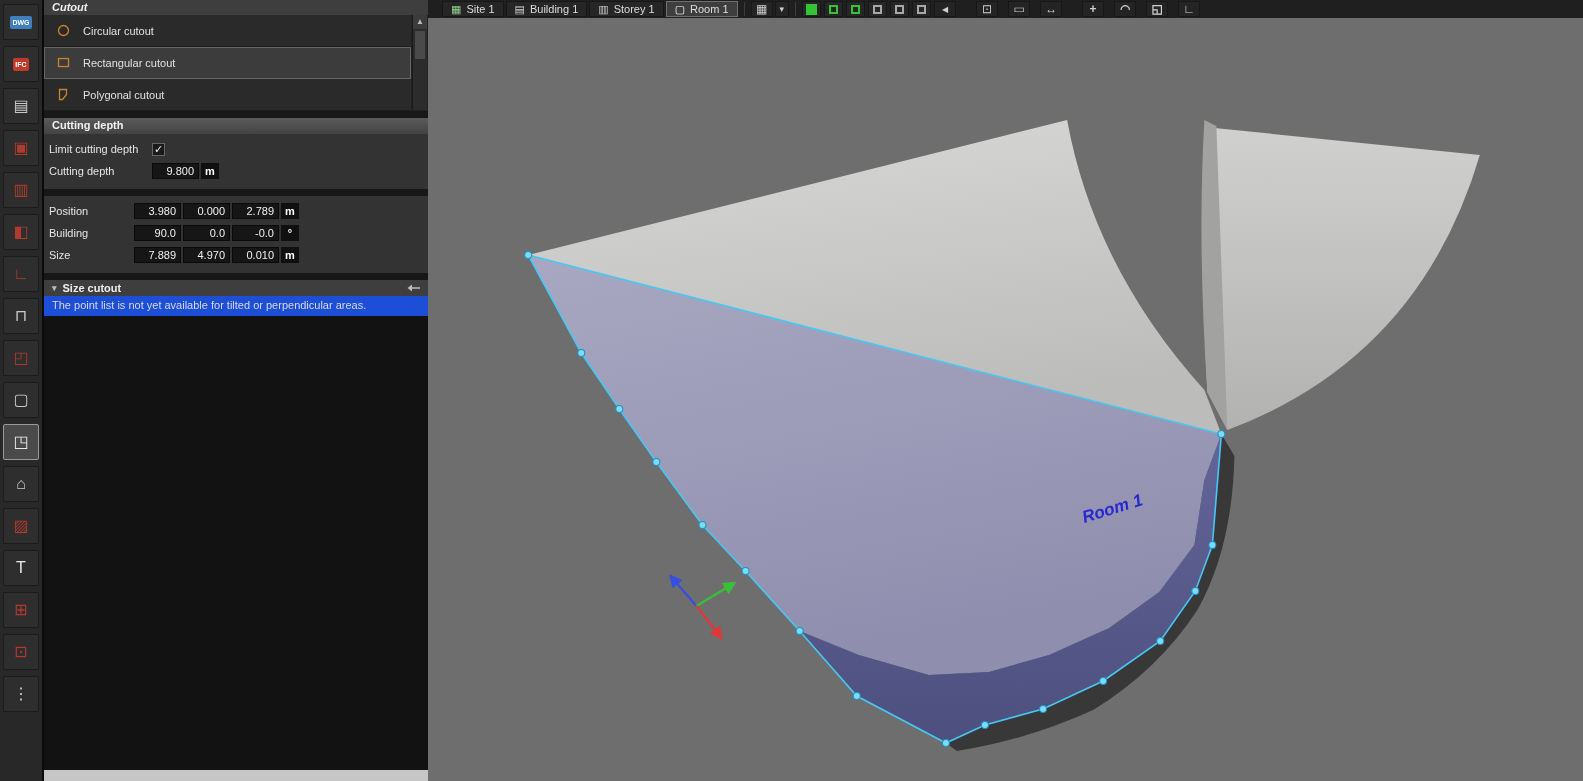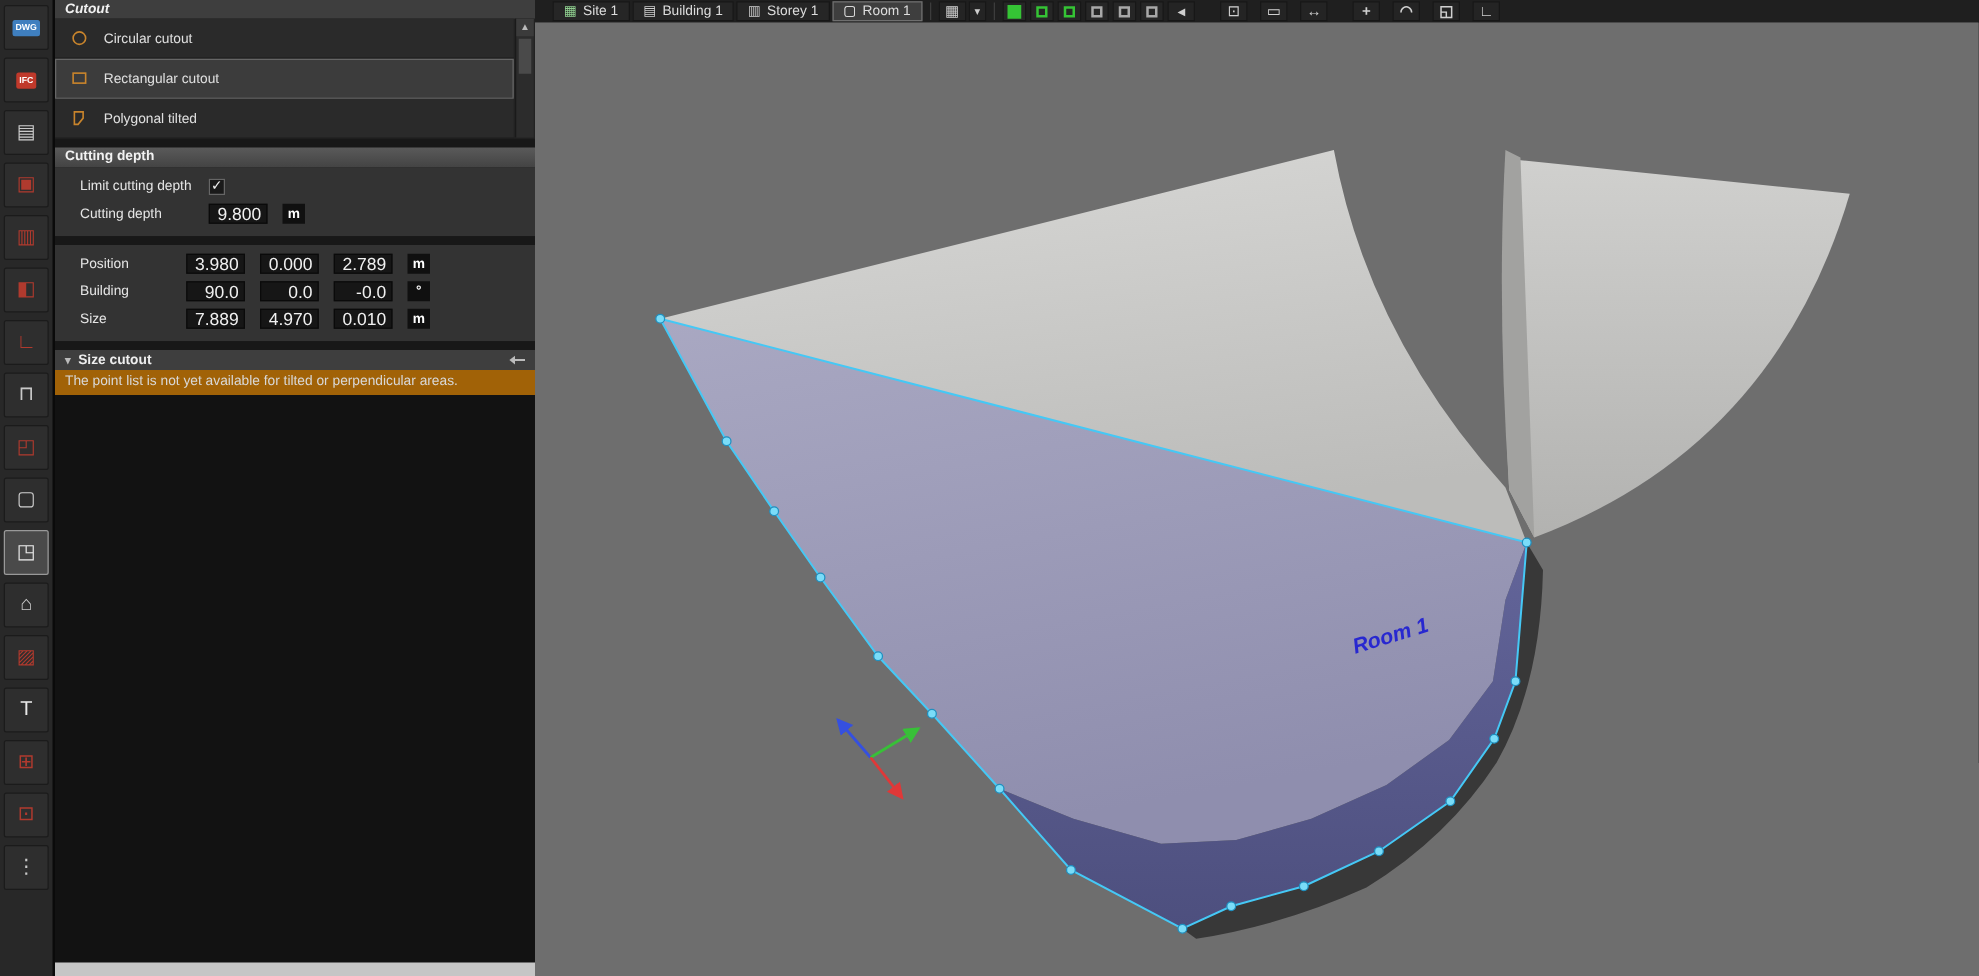--- a/index.html
+++ b/index.html
@@ -28,35 +28,35 @@
   .clabel { color:#e0e0e0; font-size:11px; }
   .vscroll { position:absolute; right:1px; top:0; bottom:1px; width:15px; background:#2c2c2c;
              border-left:1px solid #1a1a1a; }
   .vscroll .up { height:14px; background:#3b3b3b; color:#bbb; font-size:8px; text-align:center;
                  line-height:14px; cursor:pointer; }
   .vscroll .thumb { margin:2px; height:28px; background:#4a4a4a; cursor:pointer; }
   .gap { height:7px; background:#181818; }
   .sec-header { height:16px; background:linear-gradient(#5a5a5a,#434343); color:#f2f2f2;
                 font-weight:bold; font-size:11px; padding:1px 0 0 8px; }
   .sec-body { background:#333; padding:4px 0 7px; }
-  .frow { display:flex; align-items:center; height:22px; padding-left:20px; }
+  .frow { display:flex; align-items:center; height:22px; padding-left:5px; }
   .flabel { color:#e6e6e6; font-size:11px; }
   .w100 { width:103px; } .w85 { width:85px; }
   .checkbox { width:13px; height:13px; background:#1a1a1a; border:1px solid #666; color:#f0f0f0;
               font-size:11px; line-height:11px; text-align:center; cursor:pointer; }
   .nin { width:47px; height:16px; background:#161616; border:1px solid #0a0a0a; color:#f0f0f0;
-         font-size:14px; text-align:right; padding-right:4px; margin-right:12px;
+         font-size:11px; text-align:right; padding-right:4px; margin-right:2px;
          font-family:"Liberation Sans", sans-serif; }
   .unit { width:18px; height:16px; background:#101010; color:#fff; font-size:11px; font-weight:bold;
           display:flex; align-items:center; justify-content:center; }
   .edit-header { height:16px; background:#3e3e3e; display:flex; align-items:center; padding:0 8px;
                  color:#eee; font-size:11px; font-weight:bold; gap:6px; cursor:pointer; }
   .chev { color:#bbb; font-size:9px; }
   .pin { margin-left:auto; display:flex; cursor:pointer; }
-  .info-row { background:#a16207; color:#d8d8d8; font-size:11px; padding:3px 8px 5px; }
+  .info-row { background:#1d4ed8; color:#d8d8d8; font-size:11px; padding:3px 8px 5px; }
   .panel-fill { flex:1; background:#121212; }
   .hscroll { height:11px; background:#c6c6c6; cursor:pointer; }
 
   
   #main { flex:1; display:flex; flex-direction:column; }
   #top-toolbar { height:18px; background:#1f1f1f; display:flex; align-items:center; gap:2px;
                  padding-left:14px; }
   .nav-btn { height:16px; display:flex; align-items:center; gap:5px; padding:0 8px; color:#ddd;
              font-size:11px; background:#262626; border:1px solid #171717; cursor:pointer; white-space:nowrap; }
   .nav-btn.active { background:#3e3e3e; border-color:#6f6f6f; }
@@ -151,21 +151,21 @@
             </svg>
         </span>
         <span class="clabel">Rectangular cutout</span>
       </div>
       <div class="cutout-row">
         <span class="cicon">
           <svg width="15" height="15">
               <path d="M3.5,2.5 h7 v5 l-4,5 h-3 z" fill="none" stroke="#c8842c" stroke-width="1.3"></path>
             </svg>
         </span>
-        <span class="clabel">Polygonal tilted</span>
+        <span class="clabel">Polygonal cutout</span>
       </div>
       <div class="vscroll">
         <div class="up">▲</div>
         <div class="thumb"></div>
       </div>
     </div>
 
     <div class="gap"></div>
     <div class="sec-header">Cutting depth</div>
     <div class="sec-body">

